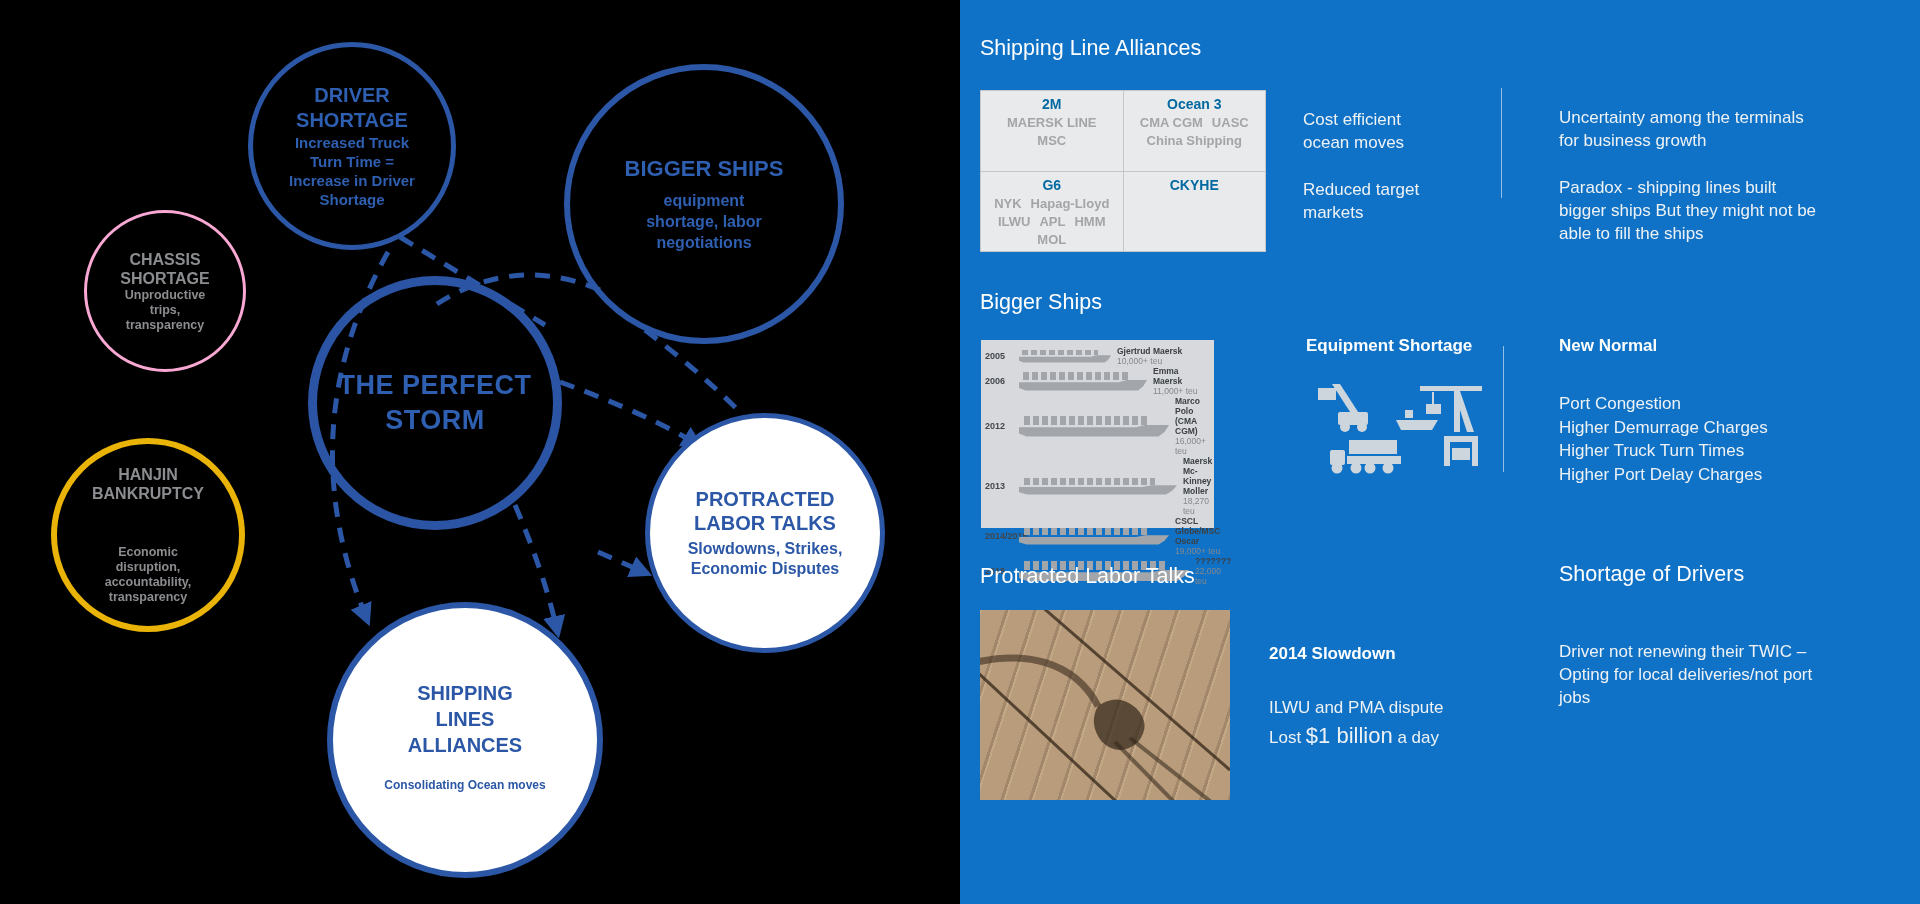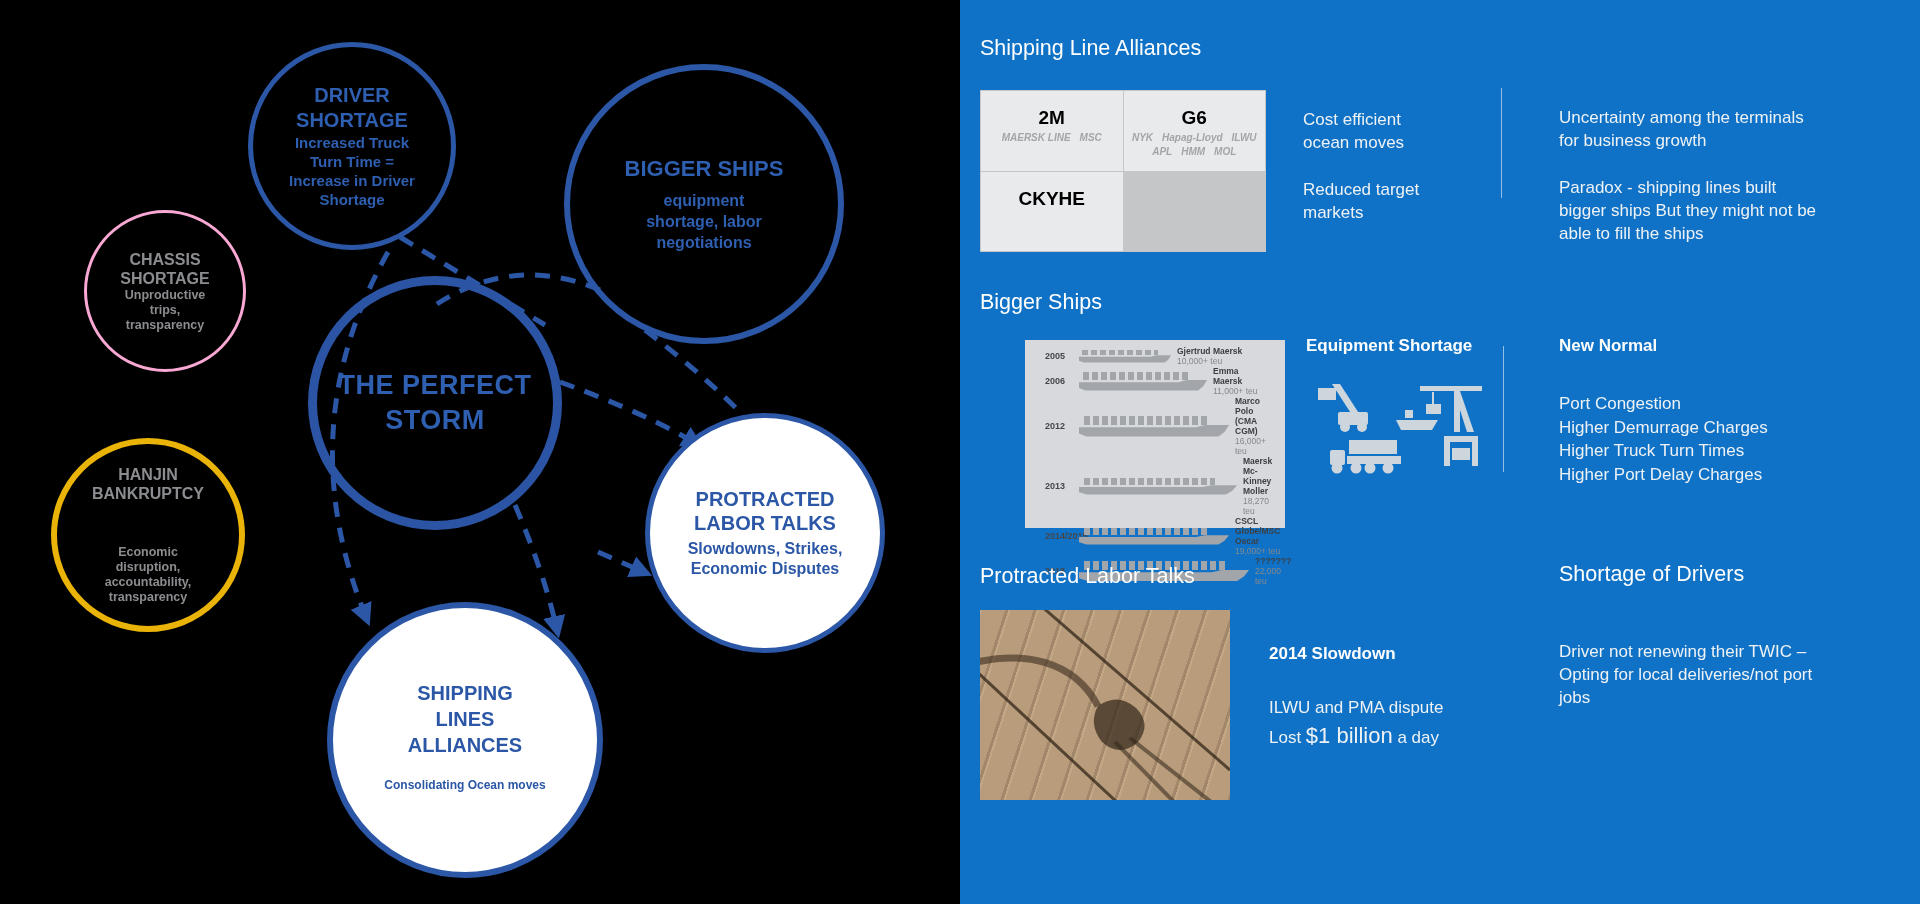--- a/index.html
+++ b/index.html
@@ -40,26 +40,26 @@
   
   .right{position:absolute;left:960px;top:0;width:960px;height:904px;background:#0f72c6;color:#f3f6f8;}
   .sechead{position:absolute;font-size:21.5px;color:#fff;}
   .rcol p.rp{margin:0 0 24px 0;font-size:17px;line-height:23px;color:#eef2f5;}
   .divider{position:absolute;width:1px;background:rgba(255,255,255,.55);}
   .boldhead{position:absolute;font-size:17px;font-weight:bold;color:#fff;}
 
   
   .agrid{position:absolute;left:20px;top:90px;width:286px;height:162px;display:grid;grid-template-columns:1fr 1fr;grid-template-rows:1fr 1fr;gap:1px;background:#c4c6c8;border:1px solid #c4c6c8;box-sizing:border-box;}
   .acell{background:#e9eaeb;display:flex;flex-direction:column;align-items:center;overflow:hidden;}
-  .aname{font-size:19px;font-weight:bold;color:#000000;margin-top:16px;}
+  .aname{font-size:14px;font-weight:bold;color:#0369a1;margin-top:5px;}
   .amembers{display:flex;flex-wrap:wrap;justify-content:center;align-items:center;gap:3px 9px;padding:3px 8px 6px;}
-  .amember{font-size:10px;font-weight:bold;color:#a3a5a8;white-space:nowrap;font-style:italic;}
-
-  
-  .shipchart{position:absolute;left:21px;top:340px;width:260px;height:188px;background:#d7d9dc;display:flex;flex-direction:column;justify-content:space-around;padding:6px 20px;box-sizing:border-box;margin-left:44px;}
+  .amember{font-size:13px;font-weight:bold;color:#a3a5a8;white-space:nowrap;}
+
+  
+  .shipchart{position:absolute;left:21px;top:340px;width:233px;height:188px;background:#d7d9dc;display:flex;flex-direction:column;justify-content:space-around;padding:6px 4px;box-sizing:border-box;}
   .srow{display:flex;align-items:center;}
   .syear{width:34px;flex:none;font-size:9px;font-weight:bold;color:#43474c;line-height:10px;}
   .ship{flex:none;display:flex;flex-direction:column;justify-content:flex-end;}
   .deck{height:45%;margin:0 14% 0 3%;background:repeating-linear-gradient(90deg,#a2a5a9 0 6px,rgba(0,0,0,0) 6px 9px);}
   .hullp{height:55%;background:#a2a5a9;clip-path:polygon(0 20%,78% 20%,84% 0,100% 0,97% 60%,93% 100%,5% 100%,0 75%);}
   .slab{margin-left:6px;font-size:8.5px;line-height:10px;}
   .sname{font-weight:bold;color:#3c4045;}
   .steu{color:#85888c;}
 
   
@@ -133,20 +133,28 @@
     <div class="sechead" style="left:20px;top:36px;">Shipping Line Alliances</div>
     <div class="agrid" id="agrid">
         <div class="acell">
           <div class="aname">2M</div>
           <div class="amembers">
             <span class="amember">MAERSK LINE</span>
             <span class="amember">MSC</span>
           </div>
         </div>
         <div class="acell">
+          <div class="aname">Ocean 3</div>
+          <div class="amembers">
+            <span class="amember">CMA CGM</span>
+            <span class="amember">UASC</span>
+            <span class="amember">China Shipping</span>
+          </div>
+        </div>
+        <div class="acell">
           <div class="aname">G6</div>
           <div class="amembers">
             <span class="amember">NYK</span>
             <span class="amember">Hapag-Lloyd</span>
             <span class="amember">ILWU</span>
             <span class="amember">APL</span>
             <span class="amember">HMM</span>
             <span class="amember">MOL</span>
           </div>
         </div>

